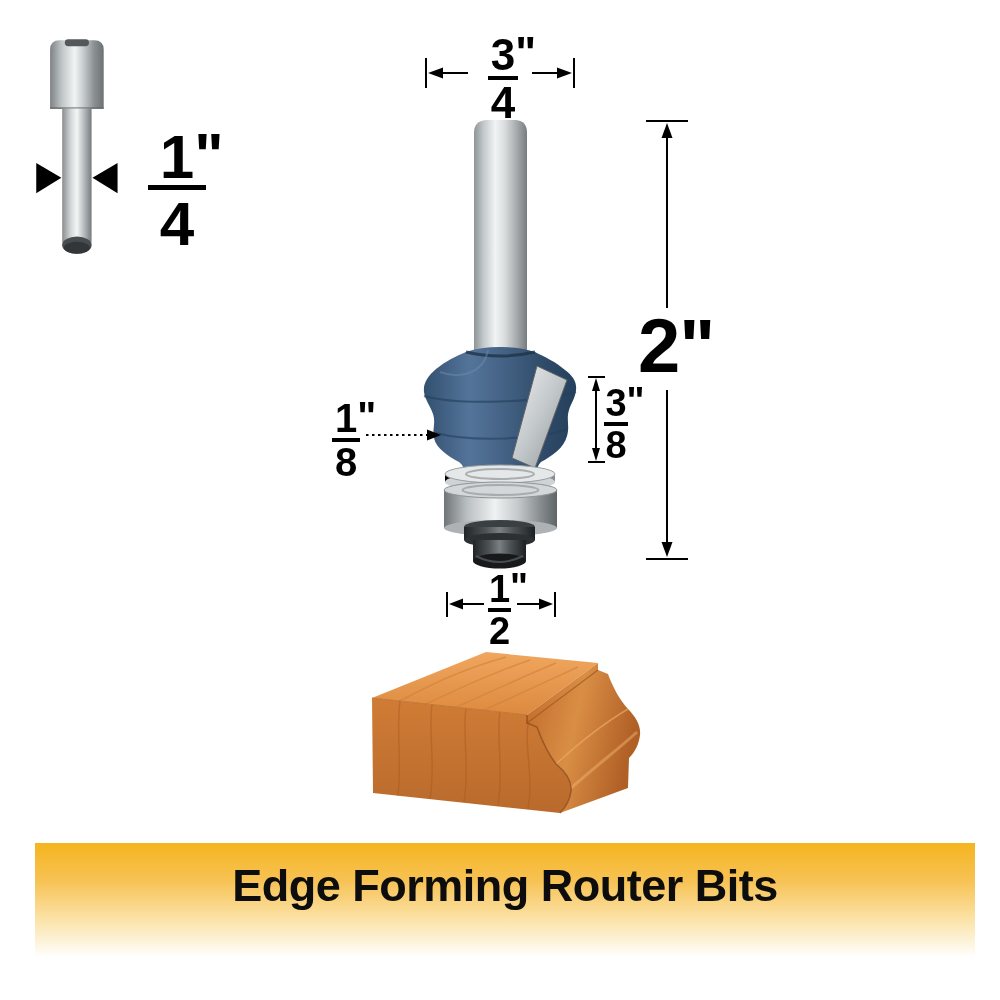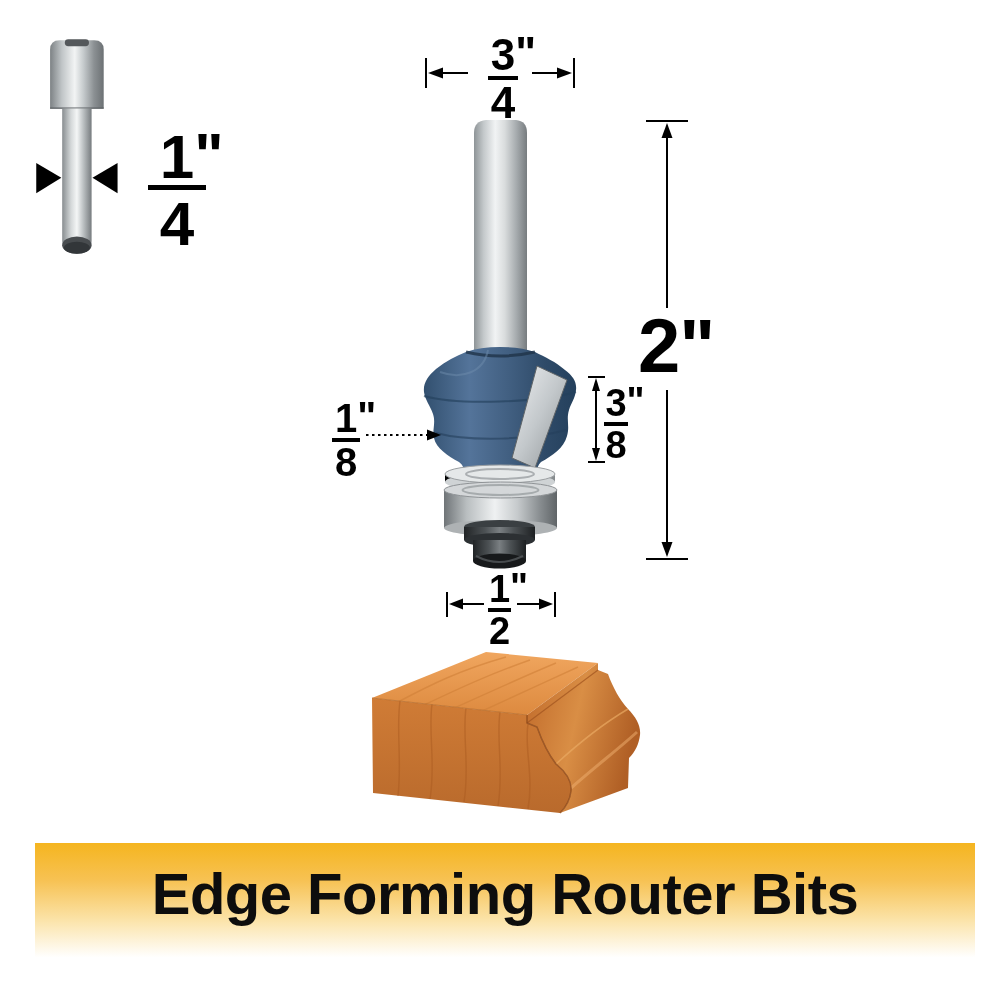--- a/index.html
+++ b/index.html
@@ -28,21 +28,21 @@
     font-size:76px; line-height:0.8; letter-spacing:-1px;
   }
 
   
   .banner {
     position:absolute; left:35px; top:843px; width:940px; height:118px;
     background:linear-gradient(180deg,#f5b51f 0%, #f7c254 32%, #fbe3a8 65%, #ffffff 97%);
     display:flex; justify-content:center; align-items:flex-start;
   }
   .banner-title {
-    margin-top:17px; font-size:58px; font-weight:700; color:#0d0d0d; letter-spacing:-0.5px;
+    margin-top:17px; font-size:45px; font-weight:700; color:#0d0d0d; letter-spacing:-0.5px;
     white-space:nowrap;
   }
 </style>
 </head>
 <body>
 
 <div class="stage">
 
   <svg class="abs" style="left:25px; top:25px;" width="160" height="270" viewBox="25 25 185 295">
     <defs>

